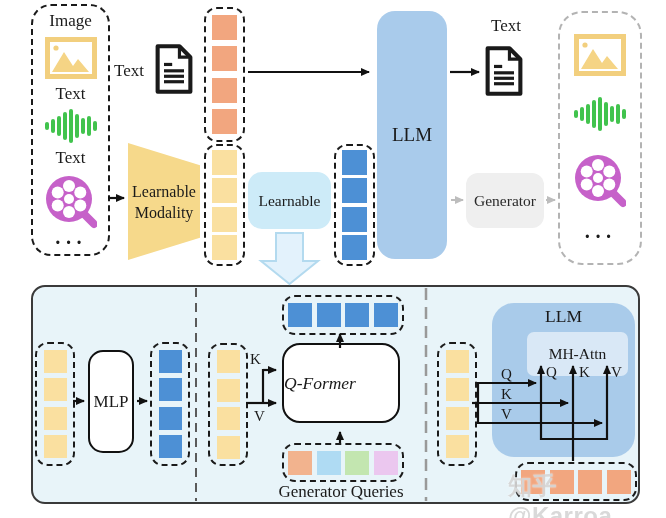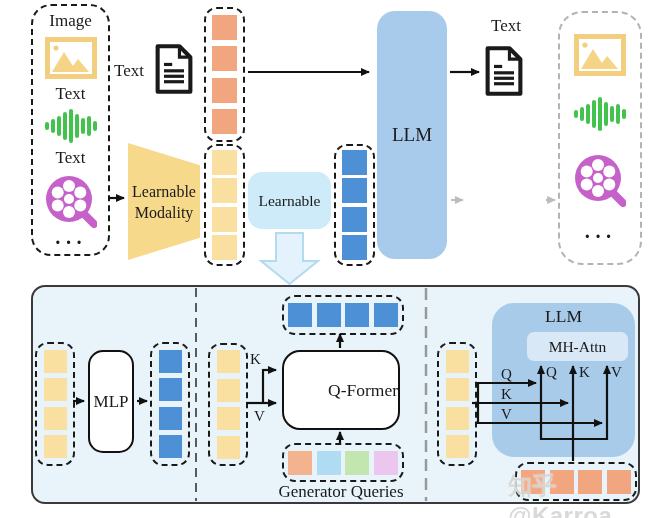--- a/index.html
+++ b/index.html
@@ -38,27 +38,27 @@
   .generator { position:absolute; left:466px; top:173px; width:78px; height:55px;
                background:#EFEFEF; border-radius:12px; display:flex; align-items:center;
                justify-content:center; font-size:15.5px; color:#2a2a2a; }
 
   
   .panel { position:absolute; left:31px; top:285px; width:609px; height:219px;
            background:#E8F4F9; border:2.5px solid #3a3a3a; border-radius:14px; box-sizing:border-box; }
   .mlp { position:absolute; left:88px; top:350px; width:46px; height:103px; background:#fff;
          border:2.5px solid #111; border-radius:15px; display:flex; align-items:center;
          justify-content:center; font-size:17px; box-sizing:border-box; }
-  .qformer { position:absolute; left:282px; top:350px; width:118px; height:80px; background:#fff;
+  .qformer { position:absolute; left:282px; top:343px; width:118px; height:80px; background:#fff;
              border:2.5px solid #111; border-radius:18px; display:flex; align-items:center;
-             justify-content:flex-end; font-size:17.5px; box-sizing:border-box; }
+             justify-content:flex-start; font-size:17.5px; box-sizing:border-box;font-style:italic; }
   .llm2 { position:absolute; left:492px; top:303px; width:143px; height:154px;
           background:#A9CBEA; border-radius:22px; }
   .llm2-label { position:absolute; left:492px; top:306px; width:143px; text-align:center; font-size:17.5px; }
-  .mhattn { position:absolute; left:527px; top:332px; width:101px; height:29px; background:#D9E8F6;
+  .mhattn { position:absolute; left:527px; top:332px; width:101px; height:44px; background:#D9E8F6;
             border-radius:7px; display:flex; align-items:center; justify-content:center; font-size:15.5px; }
   .kv { font-size:15px; }
   .lq-label { position:absolute; left:262px; top:482px; width:158px; text-align:center; font-size:17px; }
 
   .watermark { position:absolute; left:508px; top:470px; z-index:9;
                font-family:"Liberation Sans", sans-serif; font-weight:bold; font-size:24px;
                color:#D6D6D6; opacity:0.92; letter-spacing:0.5px;
                text-shadow:0 0 2px rgba(255,255,255,0.65); }
 
   svg.overlay { position:absolute; left:0; top:0; z-index:5; pointer-events:none; }
@@ -154,20 +154,23 @@
     <path d="M4,3 H28 L40,15 V53 H4 Z" fill="#fff" stroke="#1a1a1a" stroke-width="4.5" stroke-linejoin="round"></path>
     <path d="M28,3 V15 H40" fill="none" stroke="#1a1a1a" stroke-width="3.5"></path>
     <g stroke="#1a1a1a" stroke-width="3.5">
       <line x1="11" y1="23" x2="20" y2="23"></line>
         <line x1="11" y1="30" x2="33" y2="30"></line>
       <line x1="11" y1="36" x2="33" y2="36"></line>
         <line x1="11" y1="42" x2="33" y2="42"></line>
     </g>
   </svg>
 
+  <div class="generator">
+    <span>Generator</span>
+  </div>
 
   <div class="modbox gray" style="left:558px; top:11px; width:80px; height:250px;">
     <svg class="icon" width="52" height="42" viewBox="0 0 52 42">
       <rect x="2.5" y="2.5" width="47" height="37" fill="#fff" stroke="#F2CF7E" stroke-width="5"></rect>
       <circle cx="11" cy="11" r="2.6" fill="#F2CF7E"></circle>
       <path d="M7,35 L19,15 L28,29 L33,22 L44,35 Z" fill="#F5D485"></path>
     </svg>
     <svg class="icon" width="56" height="34" viewBox="0 0 56 34">
       <g fill="#41C34D">
         <rect x="2" y="13" width="4" height="8" rx="2"></rect>

